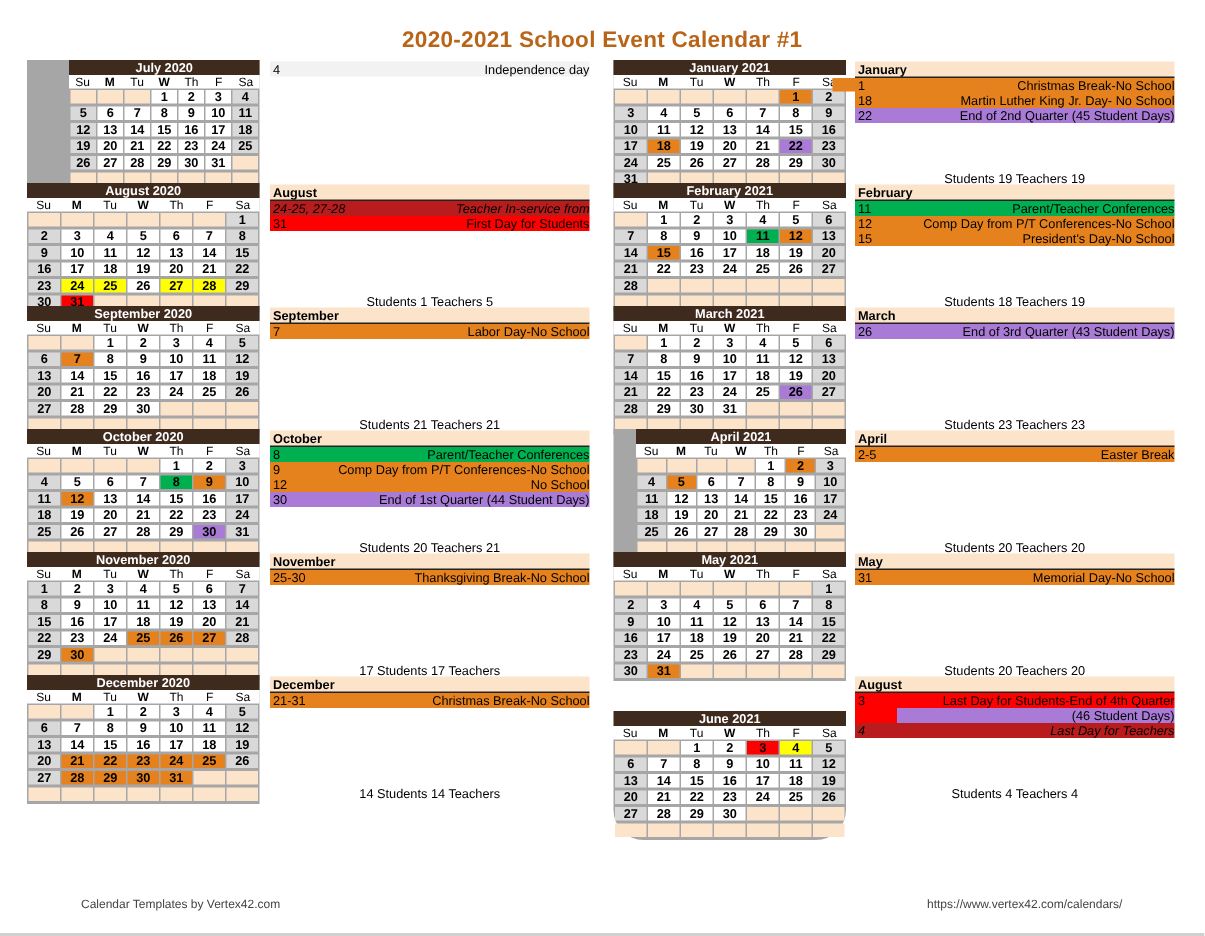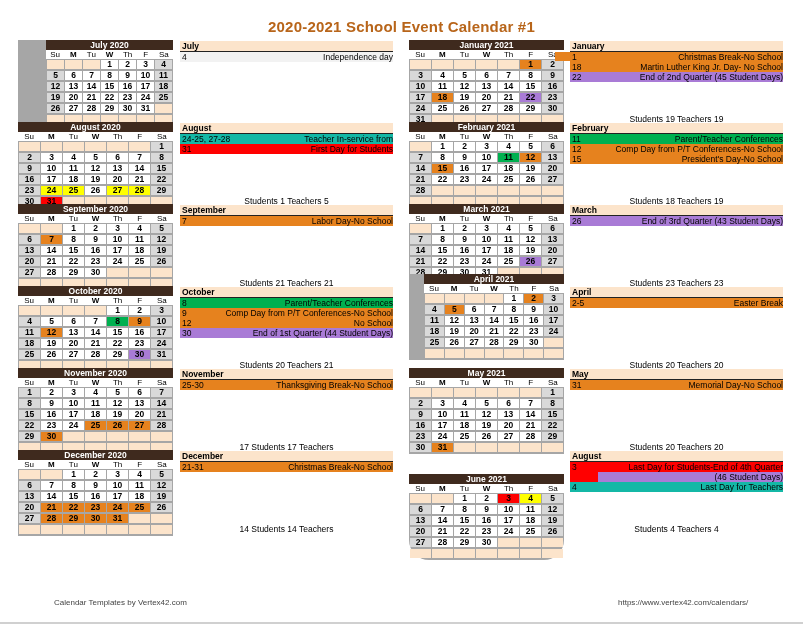--- a/index.html
+++ b/index.html
@@ -25,21 +25,21 @@
   .ev-head { background: #fce4cb; font-weight: bold; font-size: 8.5px; height: 11px; line-height: 10px; padding-left: 2px; border-bottom: 1px solid #222; }
   .ev-row { display: flex; font-size: 8.5px; height: 10px; line-height: 10px; }
   .ev-row .d { width: 28px; padding-left: 2px; flex: none; }
   .ev-row .t { flex: 1; white-space: nowrap; overflow: hidden; text-align: right; }
   .ev-row.wide .d { width: auto; padding-right: 4px; }
   .ev-row.gray { background: #f2f2f2; }
   .ev-row.orange { background: #e6821e; }
   .ev-row.green { background: #00b050; }
   .ev-row.purple { background: #a97bd6; }
   .ev-row.red { background: #ff0000; }
-  .ev-row.yellow { background: #14b8a6; }
+  .ev-row.yellow { background: #b91c1c; font-style: italic; }
   .counts { position: absolute; width: 213px; text-align: center; font-size: 8.5px; }
   .jan-ext { position: absolute; left: 555px; top: 52px; width: 15px; height: 9px; background: #e6821e; }
   .footer { position: absolute; top: 598px; font-size: 8px; color: #444; }
   .bottom-line { position: absolute; left: 0; top: 622px; width: 803px; height: 2px; background: #d0d0d0; }
 </style>
 </head>
 <body>
 
 <div class="title">2020-2021 School Event Calendar #1</div>
 
@@ -94,21 +94,20 @@
         <div class="cell empty"></div>
         <div class="cell empty"></div>
         <div class="cell empty"></div>
         <div class="cell empty"></div>
         <div class="cell empty"></div>
         <div class="cell empty"></div>
         <div class="cell empty"></div>
       </div>
     </div>
     <div class="ev" style="left: 180px; top: 41px;">
-      <div class="ev-head">July</div>
       <div class="ev-row gray">
         <span class="d">4</span>
         <span class="t">Independence day</span>
       </div>
     </div>
     <div class="cal" style="left: 18px; top: 122px;">
       <div class="cal-head">August 2020</div>
       <div class="cal-dow">
         <span>Su</span>
         <span class="b">M</span>
@@ -644,21 +643,21 @@
       </div>
     </div>
     <div class="ev" style="left: 570px; top: 205px;">
       <div class="ev-head">March</div>
       <div class="ev-row purple">
         <span class="d">26</span>
         <span class="t">End of 3rd Quarter (43 Student Days)</span>
       </div>
     </div>
     <div class="counts" style="left: 570px; top: 278px;">Students 23  Teachers 23</div>
-    <div class="cal" style="left: 409px; top: 274px; padding-left: 16px;">
+    <div class="cal" style="left: 409px; top: 286px; padding-left: 16px;">
       <div class="cal-head">April 2021</div>
       <div class="cal-dow">
         <span>Su</span>
         <span class="b">M</span>
         <span>Tu</span>
         <span class="b">W</span>
         <span>Th</span>
         <span>F</span>
         <span>Sa</span>
       </div>

